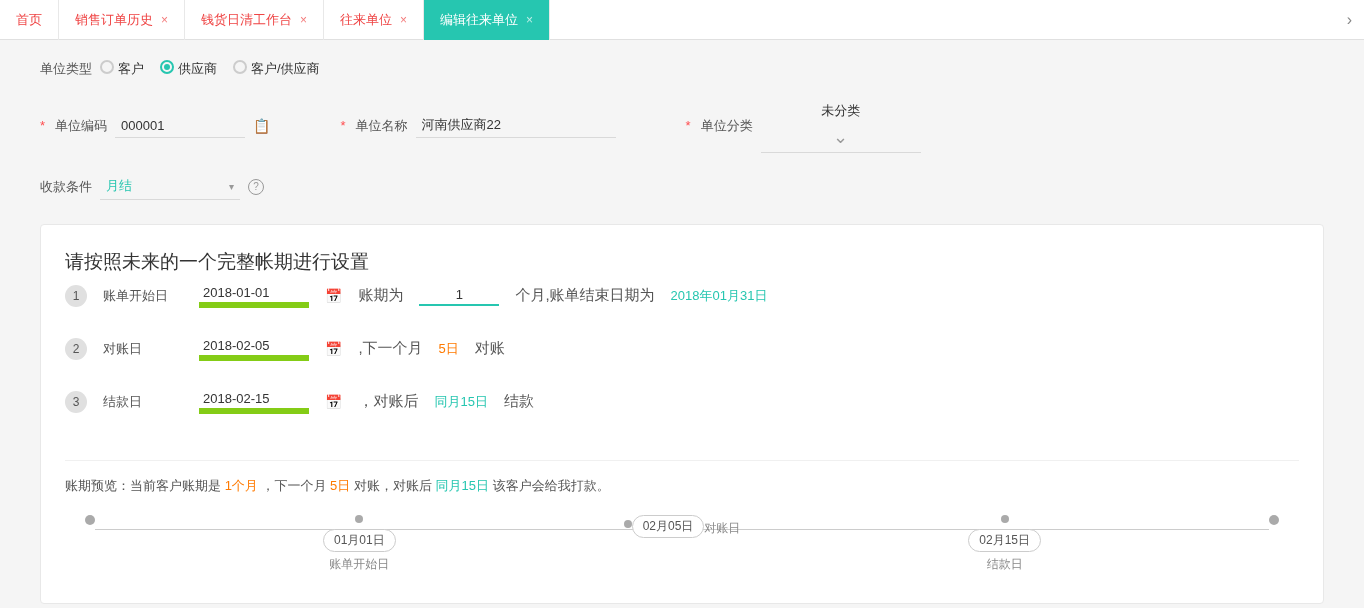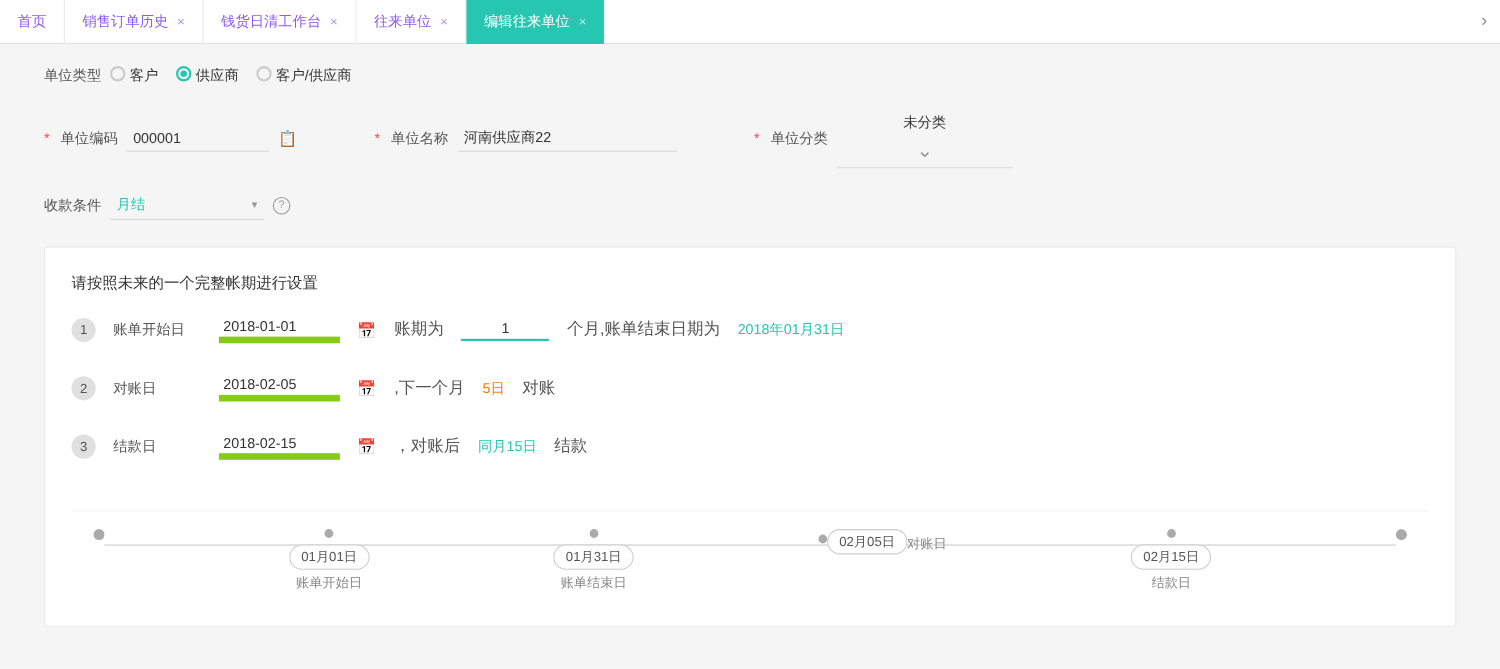--- a/index.html
+++ b/index.html
@@ -14,21 +14,21 @@
       height: 40px;
       padding: 0 0;
     }
     .tab-item {
       display: flex;
       align-items: center;
       padding: 0 16px;
       height: 40px;
       cursor: pointer;
       font-size: 13px;
-      color: #8b5cf6;
+      color: #ef4444;
       border-right: 1px solid #e8e8e8;
       white-space: nowrap;
       position: relative;
     }
     .tab-item.active {
       background: #26c6b0;
       color: #fff;
     }
     .tab-close {
       margin-left: 8px;
@@ -171,23 +171,23 @@
 
     
     .panel {
       background: #fff;
       border: 1px solid #e8e8e8;
       border-radius: 4px;
       padding: 24px 24px 30px;
       margin-bottom: 0;
     }
     .panel-title {
-      font-size: 14px;
+      font-size: 19px;
       color: #333;
-      margin-bottom: 20px;
+      margin-bottom: 8px;
     }
 
     
     .step-row {
       display: flex;
       align-items: center;
       margin-bottom: 28px;
       gap: 16px;
     }
     .step-num {
@@ -362,42 +362,46 @@
       <span class="step-label">结款日</span>
       <input class="step-date-input" type="text" value="2018-02-15" style="">
       <span class="cal-icon">📅</span>
       <span class="step-desc">，对账后</span>
       <span class="highlight-teal">同月15日</span>
       <span class="step-desc">结款</span>
     </div>
 
     <div class="preview-section">
       <div style="border-top:1px solid #f0f0f0; margin: 20px 0 16px;"></div>
+      <div class="preview-text">
+        <span>账期预览：当前客户账期是</span>
+        <span class="highlight-orange">1个月</span>
+        <span>，下一个月</span>
+        <span class="highlight-orange">5日</span>
+        <span>对账，对账后</span>
+        <span class="highlight-teal">同月15日</span>
+        <span>该客户会给我打款。</span>
+      </div>
 
       <div style="position:relative; margin-top: 8px;">
 
         <div style="position:absolute; top:14px; left: 30px; right: 30px; height:1px; background:#ccc;"></div>
 
         <div style="display:flex; justify-content:space-between; align-items:flex-start; padding: 0 20px; position:relative;">
 
           <div style="display:flex; flex-direction:column; align-items:center;">
             <div style="width:10px; height:10px; border-radius:50%; background:#aaa; z-index:1; margin-bottom: 40px;"></div>
           </div>
 
           <div style="display:flex; flex-direction:column; align-items:center;">
             <div style="width:8px; height:8px; border-radius:50%; background:#aaa; z-index:1; margin-bottom:6px;"></div>
             <div style="border:1px solid #ccc; border-radius:12px; padding:2px 10px; font-size:12px; color:#555; background:#fff; white-space:nowrap;text-align:right;">01月01日</div>
             <div style="font-size:12px; color:#888; margin-top:4px; white-space:nowrap;">账单开始日</div>
           </div>
 
-          <div style="display:flex; flex-direction:column; align-items:center;">
-            <div style="width:8px; height:8px; border-radius:50%; background:#aaa; z-index:1; margin-bottom:6px;"></div>
-            <div style="border:1px solid #ccc; border-radius:12px; padding:2px 10px; font-size:12px; color:#555; background:#fff; white-space:nowrap;">01月31日</div>
-            <div style="font-size:12px; color:#888; margin-top:4px; white-space:nowrap;">账单结束日</div>
-          </div>
 
           <div style="display:flex; flex-direction:row; align-items:center;">
             <div style="width:8px; height:8px; border-radius:50%; background:#aaa; z-index:1; margin-bottom:6px;"></div>
             <div style="border:1px solid #ccc; border-radius:12px; padding:2px 10px; font-size:12px; color:#555; background:#fff; white-space:nowrap;">02月05日</div>
             <div style="font-size:12px; color:#888; margin-top:4px; white-space:nowrap;">对账日</div>
           </div>
 
           <div style="display:flex; flex-direction:column; align-items:center;">
             <div style="width:8px; height:8px; border-radius:50%; background:#aaa; z-index:1; margin-bottom:6px;"></div>
             <div style="border:1px solid #ccc; border-radius:12px; padding:2px 10px; font-size:12px; color:#555; background:#fff; white-space:nowrap;">02月15日</div>

